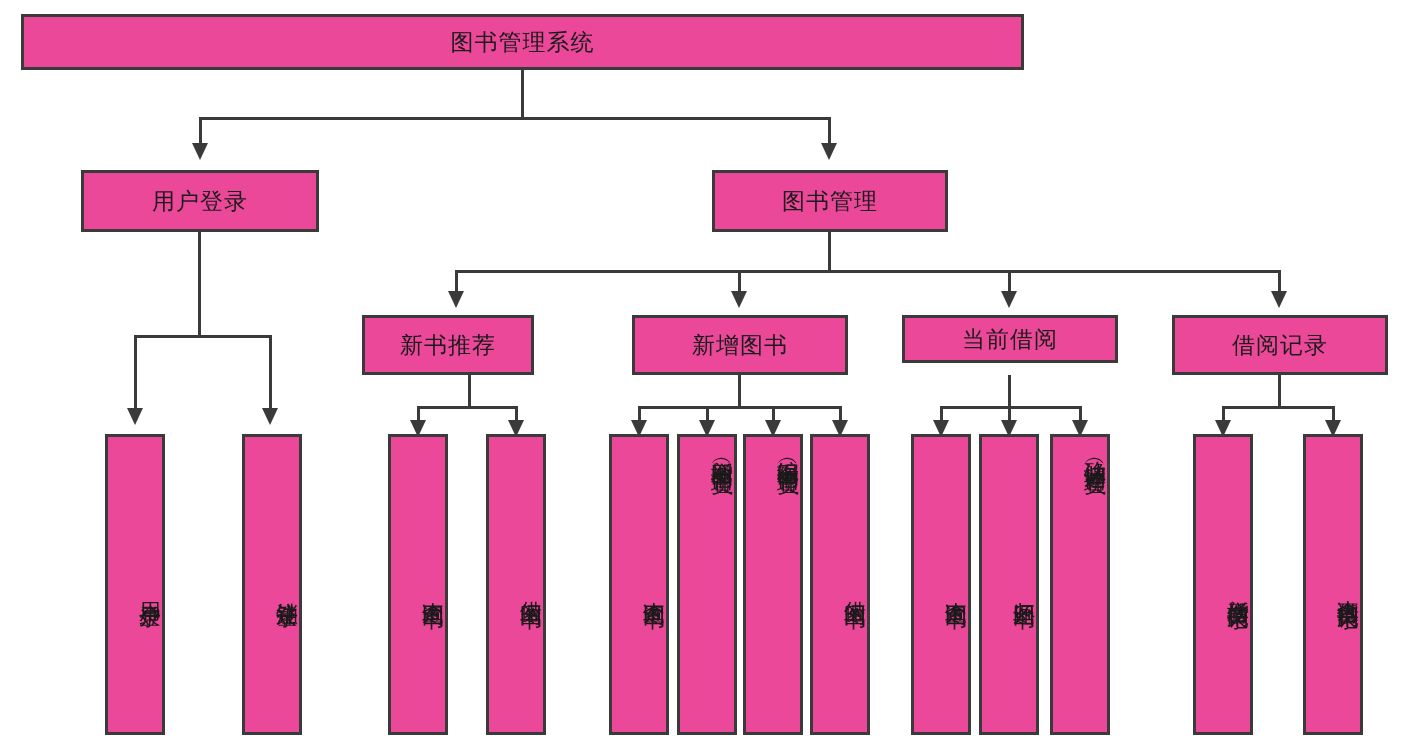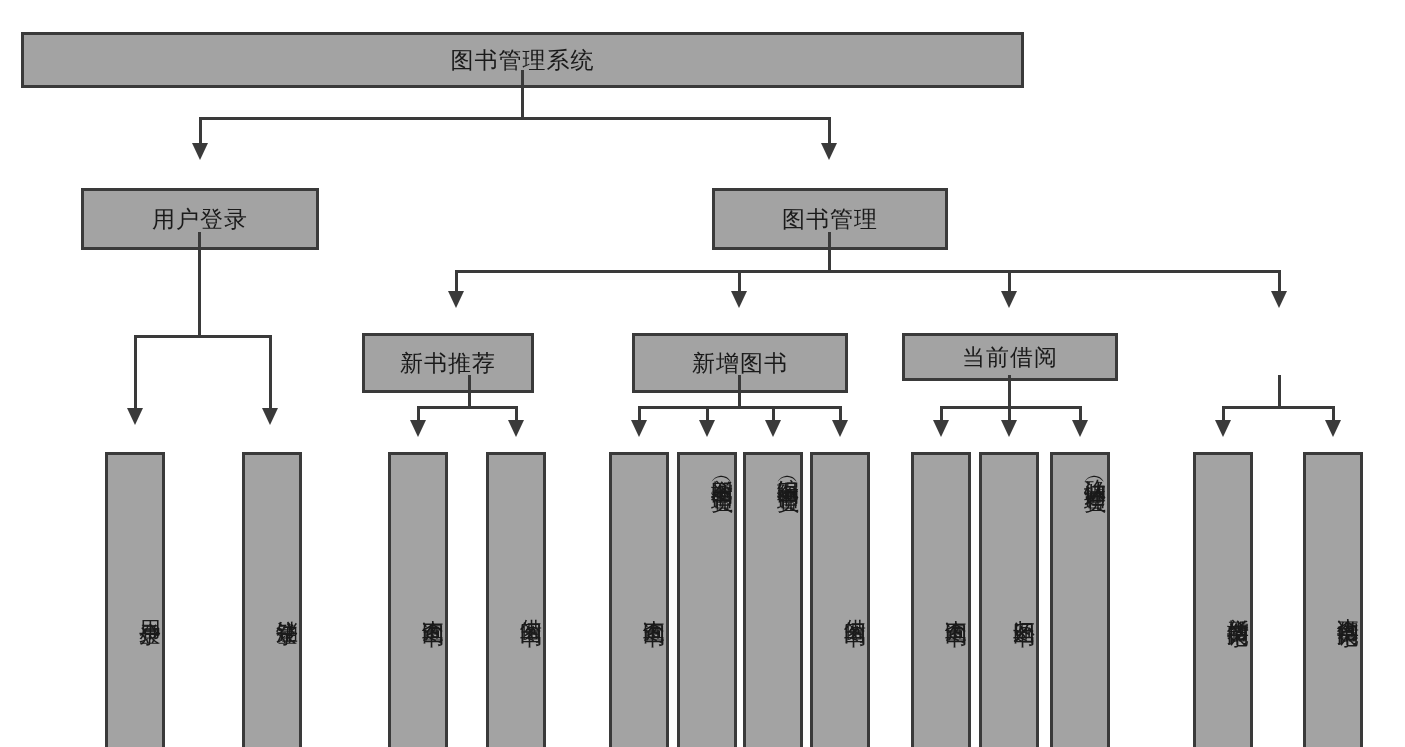--- a/index.html
+++ b/index.html
@@ -14,26 +14,25 @@
     position: relative;
     width: 1405px;
     height: 747px;
     background: #ffffff;
     overflow: hidden;
   }
   .node {
     position: absolute;
     box-sizing: border-box;
     border: 3px solid #3a3a3a;
-    background: #a3a3a3;
+    background: #ec4899;
     display: flex;
     align-items: center;
     justify-content: center;
     color: #1a1a1a;
-    margin-top: 18px;
   }
   .node.horiz {
     font-size: 23px;
     letter-spacing: 1px;
   }
   .node.vert {
     writing-mode: vertical-rl;
     text-orientation: upright;
     font-size: 22px;
     letter-spacing: 2px;
@@ -112,20 +111,23 @@
 
   <div class="node horiz" style="left:362px; top:315px; width:172px; height:60px;">
     <span>新书推荐</span>
   </div>
   <div class="node horiz" style="left:632px; top:315px; width:216px; height:60px;">
     <span>新增图书</span>
   </div>
   <div class="node horiz" style="left:902px; top:315px; width:216px; height:48px;">
     <span>当前借阅</span>
   </div>
+  <div class="node horiz" style="left:1172px; top:315px; width:216px; height:60px;">
+    <span>借阅记录</span>
+  </div>
 
   <div class="conn vline" style="left:468px; top:375px; width:3px; height:34px;"></div>
   <div class="conn hline" style="left:417px; top:406px; width:101px; height:3px;"></div>
   <div class="conn vline" style="left:417px; top:406px; width:3px; height:18px;"></div>
   <div class="arrow" style="left:410px; top:420px;"></div>
   <div class="conn vline" style="left:515px; top:406px; width:3px; height:18px;"></div>
   <div class="arrow" style="left:508px; top:420px;"></div>
 
   <div class="conn vline" style="left:738px; top:375px; width:3px; height:34px;"></div>
   <div class="conn hline" style="left:638px; top:406px; width:204px; height:3px;"></div>

